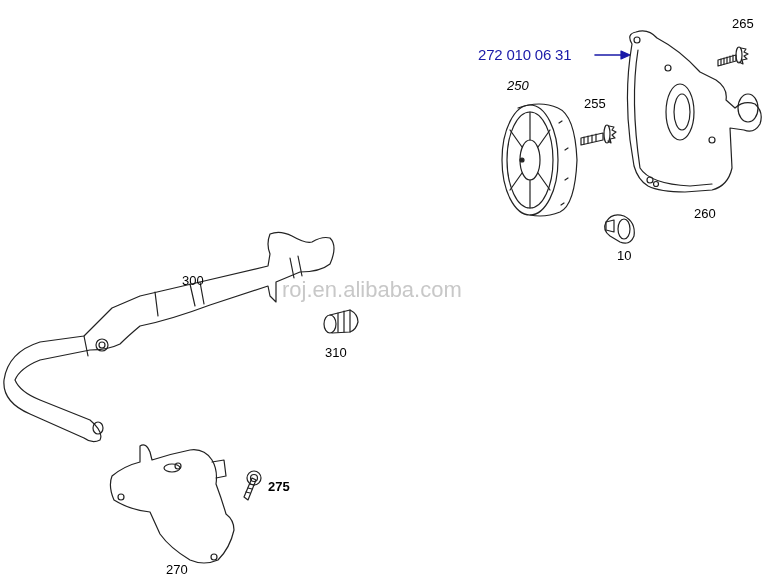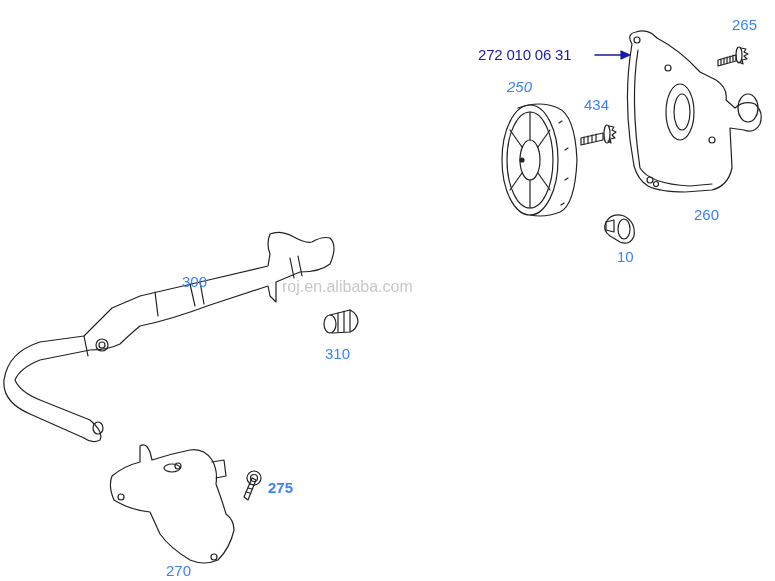--- a/index.html
+++ b/index.html
@@ -1,20 +1,20 @@
 <!DOCTYPE html>
 <html><head>
   <meta charset="utf-8">
   <style>
     html, body { margin: 0; padding: 0; background: #ffffff; }
     body { width: 775px; height: 581px; position: relative; overflow: hidden; font-family: "Liberation Sans", sans-serif; }
     .canvas { position: absolute; left: 0; top: 0; width: 775px; height: 581px; }
-    .label { position: absolute; font-family: "Liberation Sans", sans-serif; font-size: 15px; color: #3b82f6; white-space: nowrap; line-height: 1; }
+    .label { position: absolute; font-family: "Liberation Sans", sans-serif; font-size: 13px; color: #000000; white-space: nowrap; line-height: 1; }
     .part-number { position: absolute; font-family: "Liberation Sans", sans-serif; font-size: 15px; color: #1a1aa8; white-space: nowrap; line-height: 1; letter-spacing: -0.2px; }
-    .watermark { position: absolute; font-family: "Liberation Sans", sans-serif; font-size: 16px; color: #c8c8c8; white-space: nowrap; line-height: 1; }
+    .watermark { position: absolute; font-family: "Liberation Sans", sans-serif; font-size: 22px; color: #c8c8c8; white-space: nowrap; line-height: 1; }
     svg.drawing { position: absolute; left: 0; top: 0; }
     svg.drawing * { vector-effect: non-scaling-stroke; }
   </style>
 </head>
 <body>
 
 <div class="canvas">
 
   <svg class="drawing" width="775" height="581" viewBox="0 0 775 581" fill="none" stroke="#222" stroke-width="1.2" stroke-linecap="round" stroke-linejoin="round">
 
@@ -94,21 +94,21 @@
       <path d="M246,492 l4,1 M248,488 l4,1 M250,484 l4,1"></path>
       <circle cx="254" cy="478" r="7"></circle>
       <circle cx="254" cy="478" r="3.5"></circle>
     </g>
   </svg>
 
   <div class="part-number" style="left:478px; top:47px;">272 010 06 31</div>
 
   <div class="label" style="left:732px; top:17px;">265</div>
   <div class="label" style="left:507px; top:79px;font-style:italic;">250</div>
-  <div class="label" style="left:584px; top:97px;">434</div>
+  <div class="label" style="left:584px; top:97px;">255</div>
   <div class="label" style="left:694px; top:207px;">260</div>
   <div class="label" style="left:617px; top:249px;">10</div>
   <div class="label" style="left:136px; top:274px;margin-left:46px;">300</div>
   <div class="label" style="left:325px; top:346px;">310</div>
   <div class="label" style="left:268px; top:480px;font-weight:bold;">275</div>
   <div class="label" style="left:166px; top:563px;">270</div>
 
   <div class="watermark" style="left:282px; top:279px;">roj.en.alibaba.com</div>
 </div>
 

